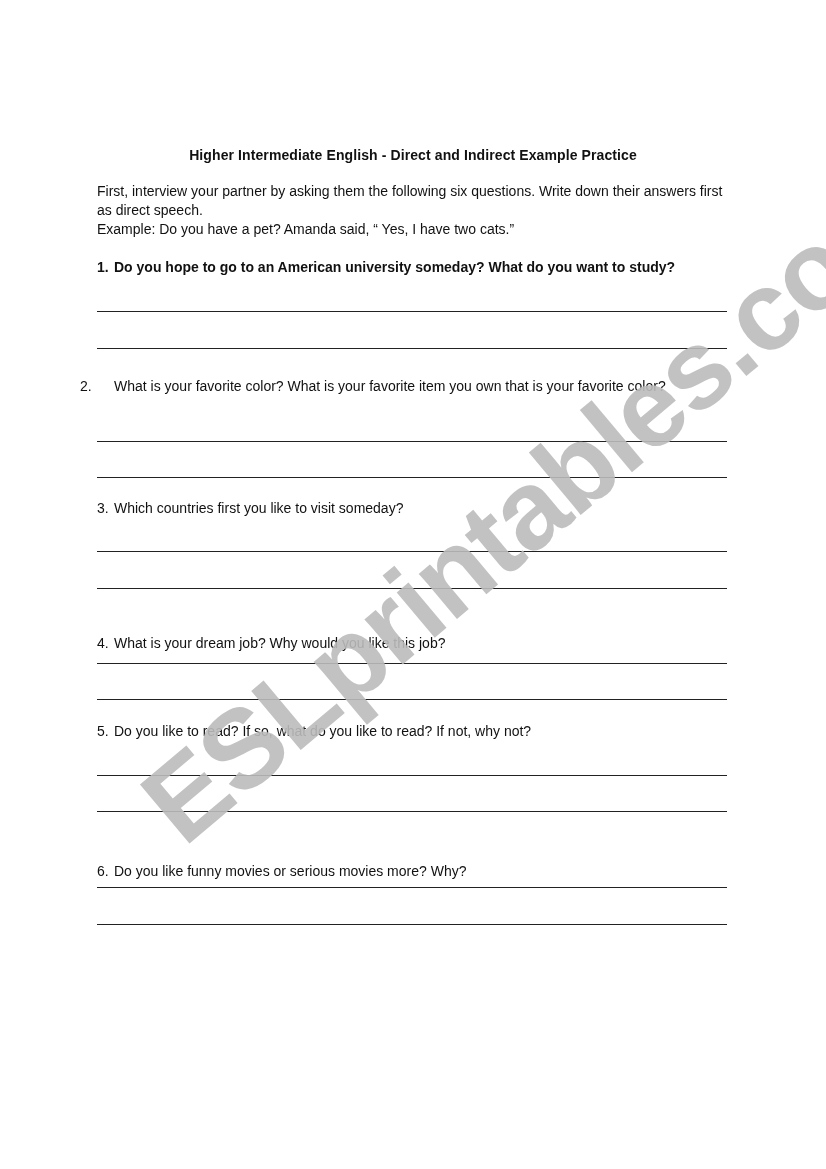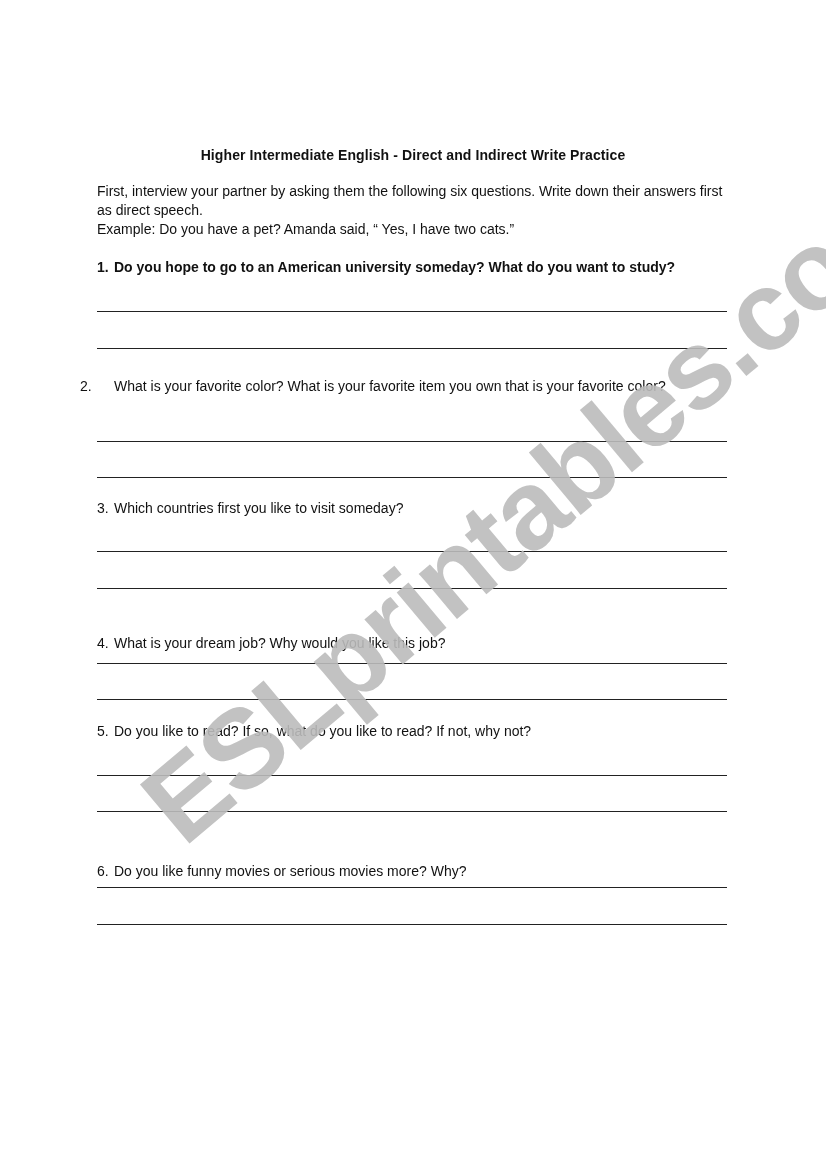--- a/index.html
+++ b/index.html
@@ -18,21 +18,21 @@
   .watermark { position:absolute; left:70px; top:510px; width:760px; text-align:center;
                font-family:"Liberation Sans", sans-serif; font-weight:bold; font-size:112px;
                color:#bcbcbc; opacity:0.9; transform:rotate(-40deg); transform-origin:50% 50%;
                white-space:nowrap; letter-spacing:-2px; pointer-events:none; }
 </style>
 </head>
 <body>
 
 <div class="page">
 
-  <div class="title">Higher Intermediate English - Direct and Indirect Write Practice</div>
+  <div class="title">Higher Intermediate English - Direct and Indirect Example Practice</div>
 
   <div class="intro">
     <span>First, interview your partner by asking them the following six questions. Write down their answers first as direct speech.</span>
     <span class="ex">Example: Do you have a pet? Amanda said, “ Yes, I have two cats.”</span>
   </div>
 
   <div class="q" style="top:258px;font-weight:bold;">
     <span class="num">1.</span><span class="txt">Do you hope to go to an American university someday? What do you want to study?</span>
   </div>
   <div class="line" style="top:311px;"></div>

